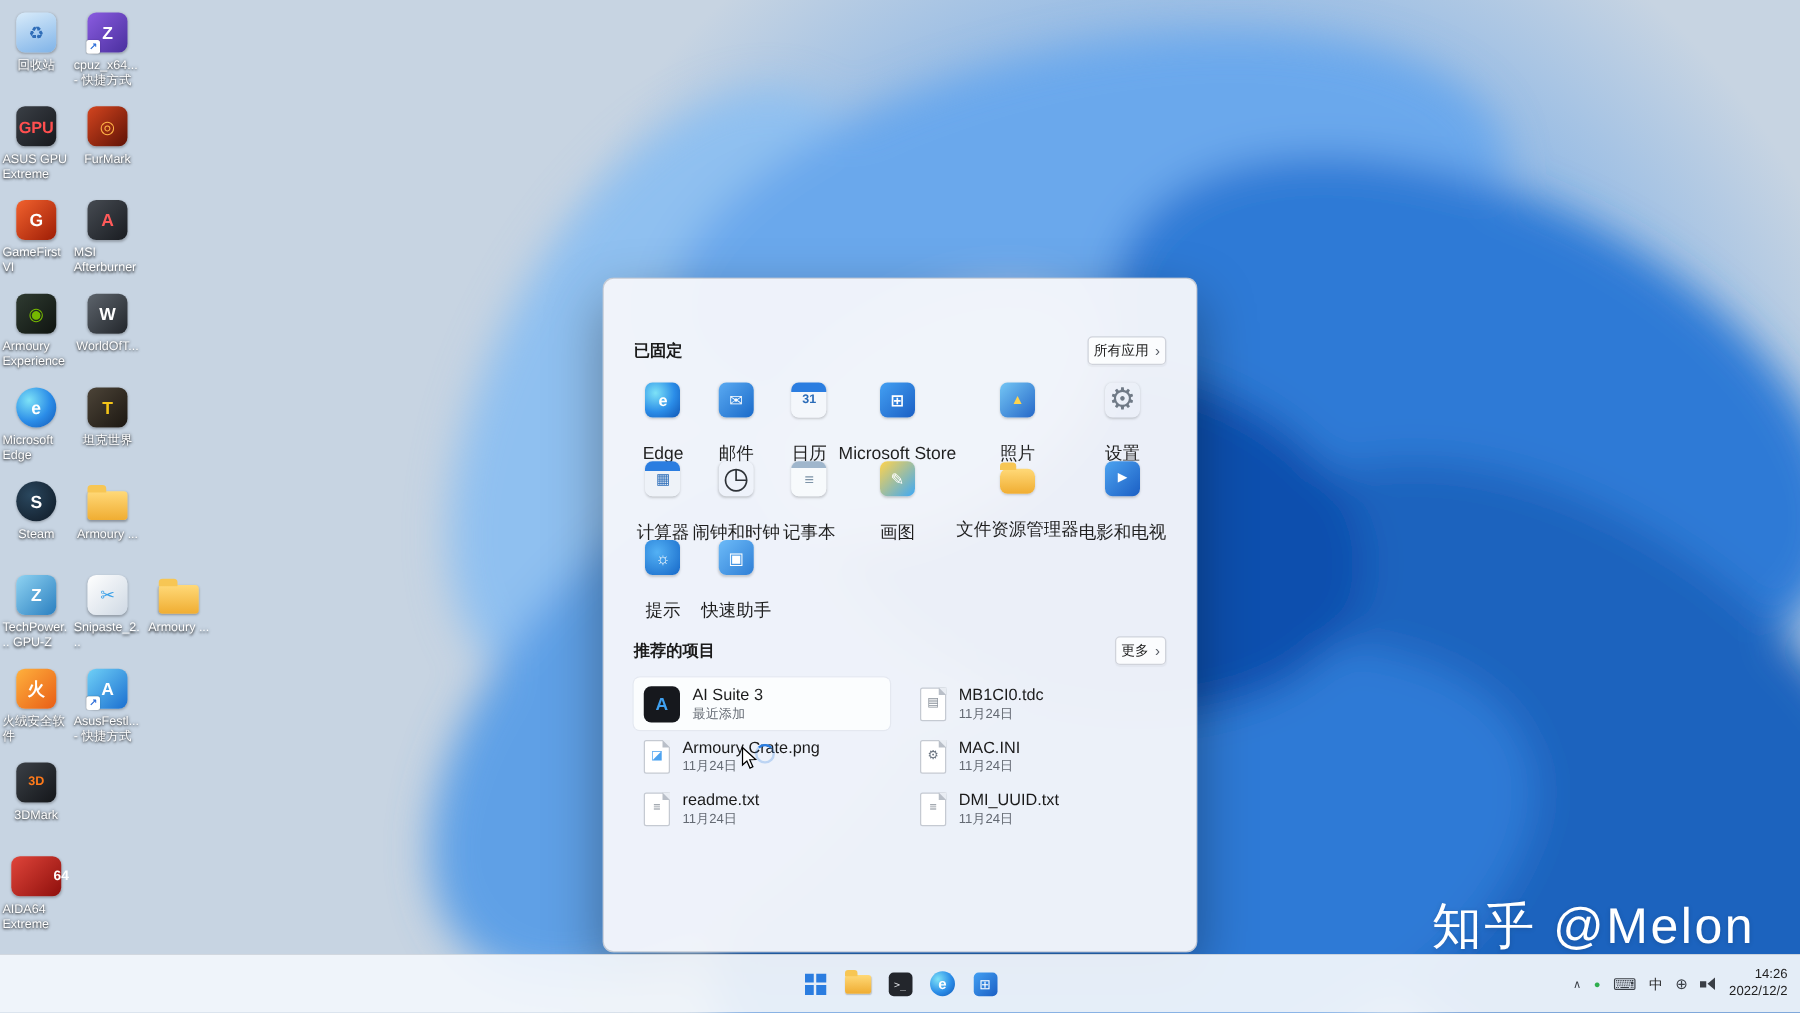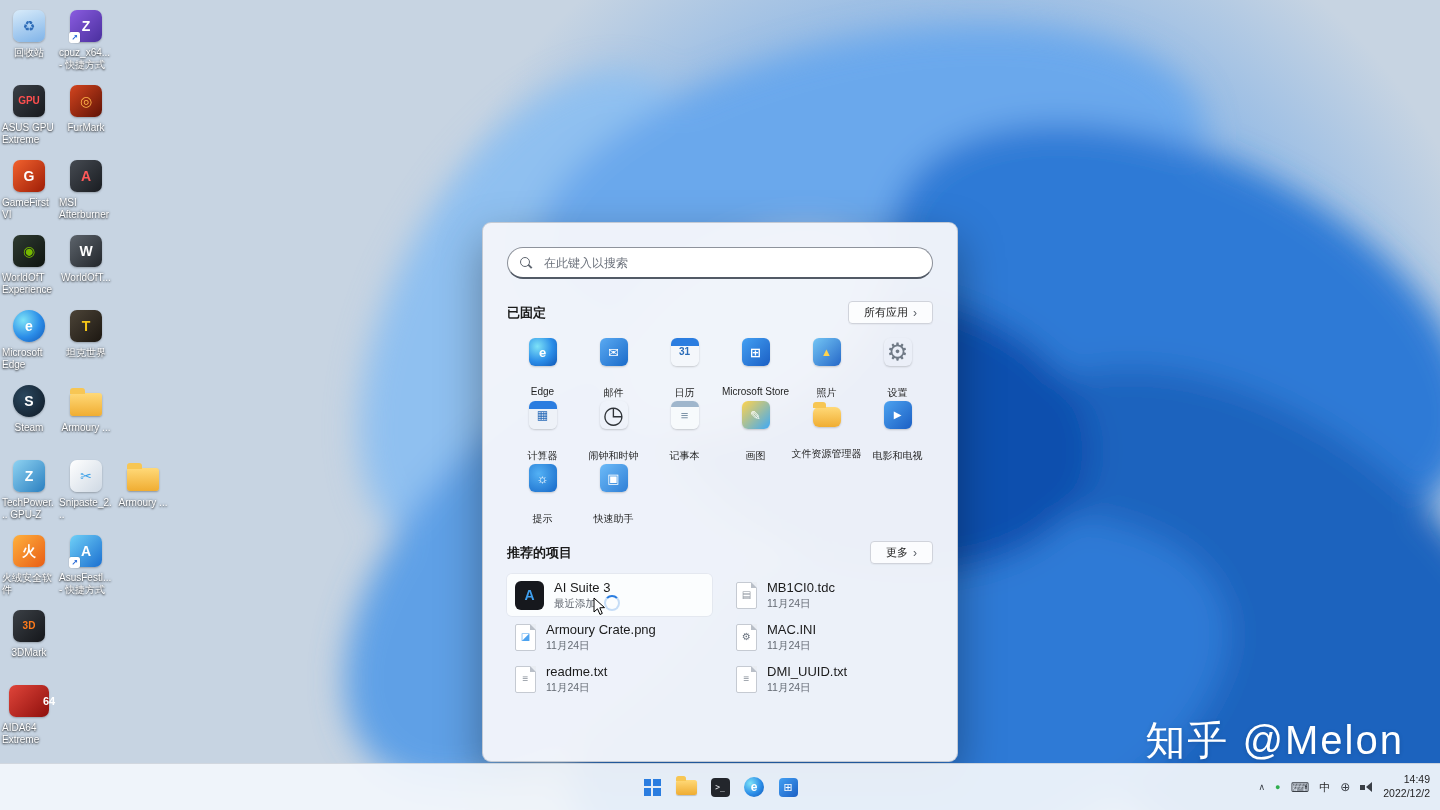--- a/index.html
+++ b/index.html
@@ -44,33 +44,33 @@
           background:#fff; padding:0 14px 0 36px; font-size:12px; color:#1b1b1b; outline:none;
           font-family:"Liberation Sans","DejaVu Sans",sans-serif; }
   .search-input::placeholder { color:#6c727c; }
   .mag { position:absolute; left:13px; top:10px; width:13px; height:13px; }
   .mag::before { content:""; position:absolute; top:0; left:0; width:8px; height:8px; border:1.5px solid #5f6670; border-radius:50%; }
   .mag::after { content:""; position:absolute; width:1.6px; height:5px; background:#5f6670; transform:rotate(-45deg); left:9.4px; top:7.4px; }
 
   .section-head { display:flex; align-items:center; justify-content:space-between; margin-top:22px; }
   .section-title { font-size:13px; font-weight:bold; color:#1b1b1b; }
   .pill { display:flex; align-items:center; gap:5px; background:rgba(255,255,255,.8); border:1px solid #d0d3db;
-          border-radius:4px; padding:3px 15px; font-size:11px; color:#1b1b1b; cursor:pointer;
+          border-radius:4px; padding:3px 4px; font-size:11px; color:#1b1b1b; cursor:pointer;
           box-shadow:0 1px 1px rgba(0,0,0,.04); }
   .pill .chev { font-size:12px; color:#5a5f68; line-height:1; }
 
   #pinned-grid { margin-top:10px; display:grid; grid-template-columns:repeat(6,1fr); grid-auto-rows:63px; }
   .papp { display:flex; flex-direction:column; align-items:center; justify-content:flex-start; padding-top:4px;
           border-radius:4px; cursor:pointer; }
   .papp .tilebox { width:32px; height:32px; }
   .papp .tile { width:28px; height:28px; border-radius:6px; box-shadow:0 1px 2px rgba(0,0,0,.18); }
   .papp .glyph { font-size:13px; }
   .papp .tile.k-folder { width:28px; height:20px; margin-top:6px; }
   .papp .tile.k-folder::before { width:13px; }
-  .plabel { margin-top:20px; font-size:10px; color:#1f1f1f; white-space:nowrap; }
+  .plabel { margin-top:20px; font-size:14px; color:#1f1f1f; white-space:nowrap; }
 
   #recommended-grid { margin-top:10px; display:grid; grid-template-columns:1fr 1fr; column-gap:16px; grid-auto-rows:42px; }
   .ri { display:flex; align-items:center; gap:10px; padding:0 8px; border-radius:5px; cursor:pointer; }
   .ri.highlight { background:rgba(255,255,255,.8); box-shadow:0 0 0 1px rgba(0,0,0,.04); }
   .ri-visual { width:21px; height:27px; background:#fff; border:1px solid #c5cad2; border-radius:2px; position:relative;
           display:flex; align-items:center; justify-content:center; flex:none; }
   .ri-visual::before { content:""; position:absolute; top:-1px; right:-1px; border-style:solid; border-width:0 6px 6px 0;
           border-color:transparent #e9edf3 #b9bfc8 transparent; }
   .ri-glyph { font-size:10px; color:#8a919b; line-height:1; }
   .ri-visual.ri-app { width:29px; height:29px; background:#16181d; border:none; border-radius:6px; }
@@ -175,21 +175,21 @@
           <span class="glyph">Z</span>
         </div>
         <span class="badge shortcut-badge"></span>
       </div>
       <div class="dlabel">cpuz_x64... - 快捷方式</div>
     </div>
 
     <div class="dicon" style="left: 2px; top: 83px;">
       <div class="tilebox">
         <div class="tile k-tile" style="background: linear-gradient(135deg, rgb(58, 63, 70), rgb(23, 25, 29));">
-          <span class="glyph" style="color: rgb(255, 79, 79); font-size: 10px;">GPU</span>
+          <span class="glyph" style="color: rgb(255, 79, 79); font-size: 13px;">GPU</span>
         </div>
 
       </div>
       <div class="dlabel">ASUS GPU Extreme</div>
     </div>
 
     <div class="dicon" style="left: 59px; top: 83px;">
       <div class="tilebox">
         <div class="tile k-tile" style="background: linear-gradient(135deg, rgb(212, 69, 31), rgb(95, 18, 5));">
           <span class="glyph" style="color: rgb(255, 179, 71);">◎</span>
@@ -219,21 +219,21 @@
       <div class="dlabel">MSI Afterburner</div>
     </div>
 
     <div class="dicon" style="left: 2px; top: 233px;">
       <div class="tilebox">
         <div class="tile k-tile" style="background: linear-gradient(135deg, rgb(47, 59, 49), rgb(15, 20, 16));">
           <span class="glyph" style="color: rgb(118, 185, 0);">◉</span>
         </div>
 
       </div>
-      <div class="dlabel">WorldOfT Experience</div>
+      <div class="dlabel">Armoury Experience</div>
     </div>
 
     <div class="dicon" style="left: 59px; top: 233px;">
       <div class="tilebox">
         <div class="tile k-tile" style="background: linear-gradient(135deg, rgb(93, 100, 108), rgb(34, 38, 43));">
           <span class="glyph">W</span>
         </div>
 
       </div>
       <div class="dlabel">WorldOfT...</div>
@@ -346,24 +346,20 @@
         </div>
 
       </div>
       <div class="dlabel">AIDA64 Extreme</div>
     </div>
   </div>
 
 <div id="watermark">知乎 @Melon</div>
 
 <div id="start-menu">
-  <div class="search-wrap">
-    <span class="mag"></span>
-    <input class="search-input" type="text" placeholder="在此键入以搜索" style="">
-  </div>
 
   <div class="section-head">
     <span class="section-title">已固定</span>
     <span class="pill">
       <span>所有应用</span>
       <span class="chev">›</span>
     </span>
   </div>
 
   <div id="pinned-grid">
@@ -593,21 +589,21 @@
   </div>
 
   <div id="tray">
     <span class="tray-ic" style="font-size:9px;">∧</span>
     <span class="tray-ic green">●</span>
     <span class="tray-ic" style="font-size:13px;">⌨</span>
     <span class="tray-ime">中</span>
     <span class="tray-ic" style="font-size:12px;">⊕</span>
     <span class="spk"></span>
     <div class="clock">
-      <div>14:49</div>
+      <div>14:26</div>
       <div>2022/12/2</div>
     </div>
   </div>
 </div>
 
 <div id="busy-spinner"></div>
 <div id="cursor">
   <svg width="14" height="20" viewBox="0 0 14 20">
     <polygon points="1,1 1,15 4.5,11.8 7,17.5 9.3,16.4 6.8,10.8 11.5,10.6" fill="#fff" stroke="#000" stroke-width="1"></polygon>
   </svg>

